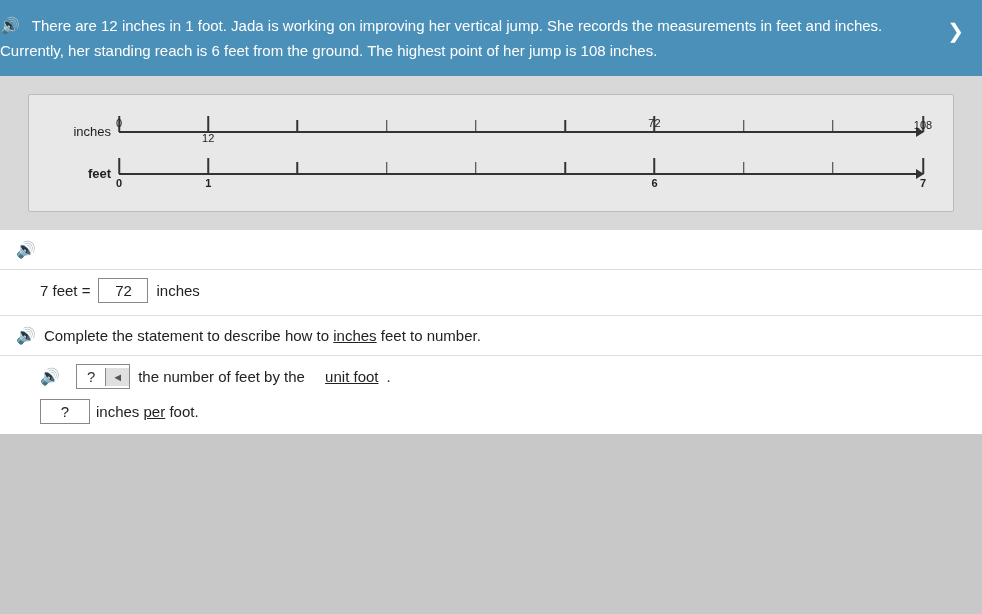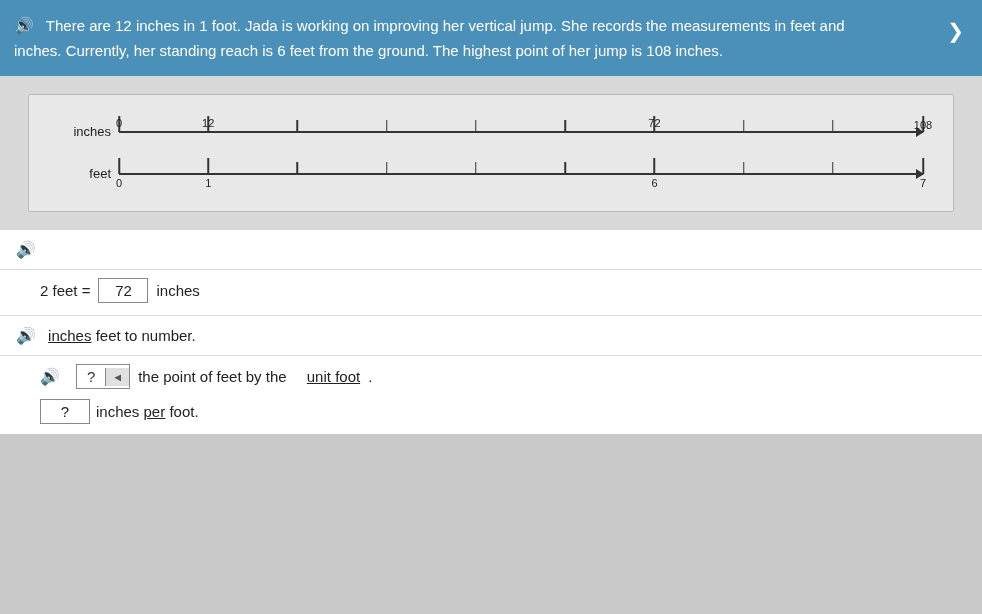--- a/index.html
+++ b/index.html
@@ -8,21 +8,21 @@
       background: #c8c8c8;
       width: 982px;
       min-height: 614px;
       display: flex;
       flex-direction: column;
     }
 
     .header-banner {
       background: #4a90b8;
       color: white;
-      padding: 14px 18px 14px 14px;
+      padding: 14px 18px 14px 0;
       font-size: 15px;
       line-height: 1.55;
       display: flex;
       align-items: flex-start;
       justify-content: space-between;
       gap: 45px;
     }
     .header-text {
       flex: 1;
     }
@@ -240,39 +240,39 @@
 
     <div class="number-line-row">
       <div class="nl-label">inches</div>
       <div class="nl-line-area inches-line">
         <div class="line-track"></div>
 
         <div class="tick" style="left:0%; height:16px; top:50%; margin-top:-8px;"></div>
         <div class="tick-label" style="left:0%; top:4px;">0</div>
 
         <div class="tick" style="left:11.1%; height:16px; top:50%; margin-top:-8px;"></div>
-        <div class="tick-label" style="left:11.1%; top:4px;text-align:right;">12</div>
+        <div class="tick-label" style="left:11.1%; top:19px;text-align:right;">12</div>
 
         <div class="tick" style="left:22.2%; height:12px; top:50%; margin-top:-6px;"></div>
         <div class="tick" style="left:33.3%; height:12px; top:50%; margin-top:-6px;"></div>
         <div class="tick" style="left:44.4%; height:12px; top:50%; margin-top:-6px;"></div>
         <div class="tick" style="left:55.5%; height:12px; top:50%; margin-top:-6px;"></div>
 
         <div class="tick" style="left:66.6%; height:16px; top:50%; margin-top:-8px;"></div>
         <div class="tick-label" style="left:66.6%; top:4px;">72</div>
 
         <div class="tick" style="left:77.7%; height:12px; top:50%; margin-top:-6px;"></div>
         <div class="tick" style="left:88.8%; height:12px; top:50%; margin-top:-6px;"></div>
 
         <div class="tick" style="left:100%; height:16px; top:50%; margin-top:-8px;"></div>
         <div class="tick-label" style="left:100%; top:6px;">108</div>
       </div>
     </div>
 
-    <div class="number-line-row" style="margin-top:4px;">
+    <div class="number-line-row" style="margin-top:4px;font-weight:bold;">
       <div class="nl-label">feet</div>
       <div class="nl-line-area feet-line">
         <div class="line-track"></div>
 
         <div class="tick" style="left:0%; height:16px; top:50%; margin-top:-8px;"></div>
         <div class="tick-label" style="left:0%; bottom:4px; top:auto; transform:translateX(-50%);">0</div>
 
         <div class="tick" style="left:11.1%; height:16px; top:50%; margin-top:-8px;"></div>
         <div class="tick-label" style="left:11.1%; bottom:4px; top:auto; transform:translateX(-50%);">1</div>
 
@@ -295,39 +295,39 @@
   </div>
 </div>
 
 <div class="question-section">
 
   <div class="question-row">
     <span class="speaker-icon">🔊</span>
   </div>
 
   <div class="answer-row">
-    <span>2 feet =</span>
+    <span>7 feet =</span>
     <div class="answer-box">
       <span>72</span>
     </div>
     <span>inches</span>
   </div>
 
   <div class="convert-row">
     <span class="speaker-icon">🔊</span>
-    &nbsp;<span class="underline-text">inches</span>&nbsp;<span>feet to number.</span>
+    <span>Complete the statement to describe how to</span>&nbsp;<span class="underline-text">inches</span>&nbsp;<span>feet to number.</span>
   </div>
 
   <div class="statement-row">
     <span class="speaker-icon">🔊</span>
     <div class="input-box-with-arrow">
       <span class="q-mark">?</span>
       <span class="arrow-btn">◄</span>
     </div>
-    <span>the point of feet by the</span>&nbsp;<span class="underline-text">unit foot</span><span>.</span>
+    <span>the number of feet by the</span>&nbsp;<span class="underline-text">unit foot</span><span>.</span>
   </div>
 
   <div class="bottom-row">
     <div class="answer-box">
       <span>?</span>
     </div>
     <span>inches <span class="per-underline">per</span> foot.</span>
   </div>
 
 </div>

